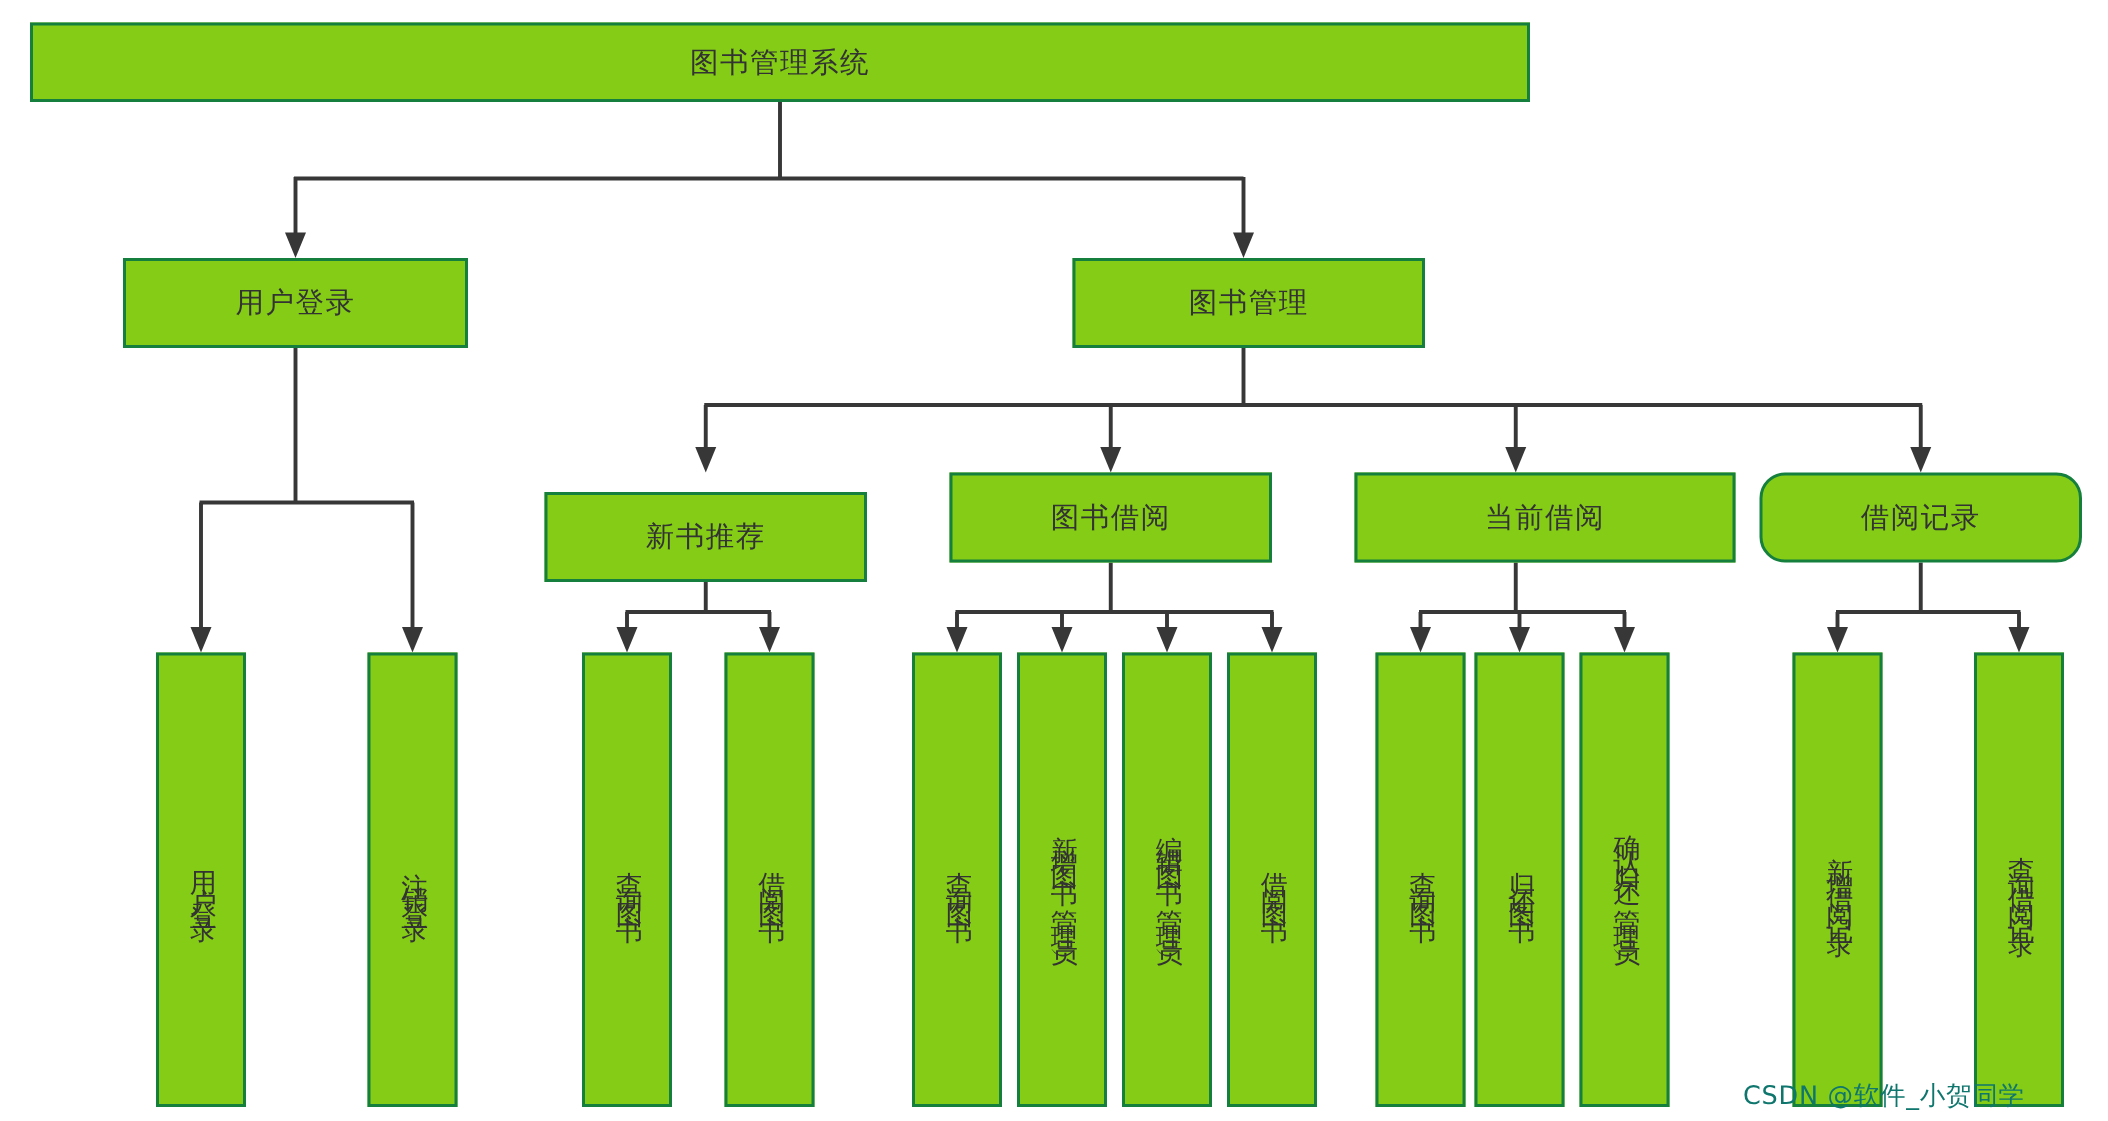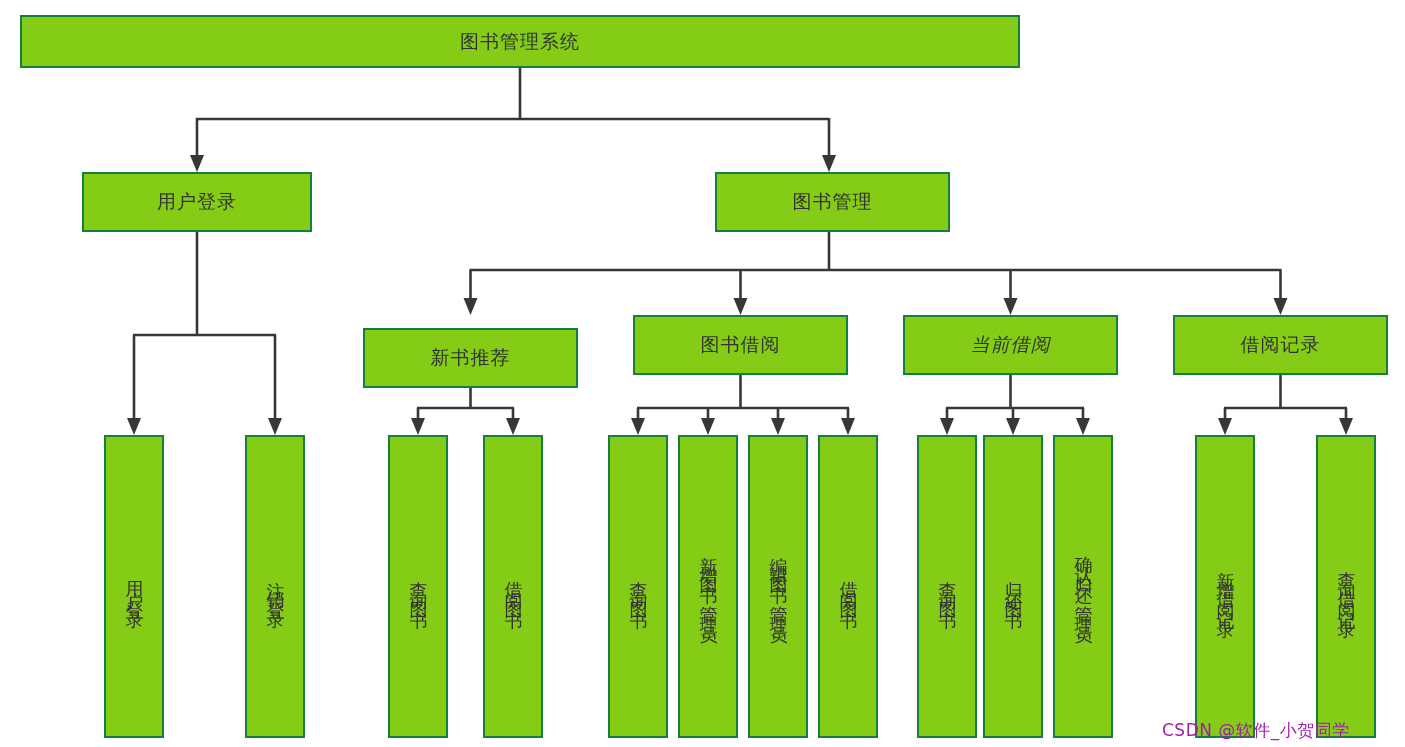--- a/index.html
+++ b/index.html
@@ -13,21 +13,21 @@
     border:2px solid #15803d;display:flex;align-items:center;justify-content:center;
   }
   .hbox{font-size:19px;letter-spacing:1px;white-space:nowrap;}
   .root{left:20px;top:15px;width:1000px;height:53px;}
   .vbox{width:60px;top:435px;height:303px;}
   .vbox .vlabel{
     writing-mode:vertical-rl;text-orientation:mixed;
     font-size:18px;line-height:1.05;letter-spacing:10px;
   }
   .watermark{
-    position:absolute;left:1162px;top:719px;font-size:17px;color:#a21caf;
+    position:absolute;left:1162px;top:719px;font-size:17px;color:#0f766e;
     letter-spacing:0.5px;white-space:nowrap;z-index:5;
   }
 </style>
 </head>
 <body>
 
 <div class="canvas">
 
   <svg class="connectors" viewBox="0 0 1405 747" xmlns="http://www.w3.org/2000/svg">
     <path fill="none" stroke="#373737" stroke-width="2.6" d="M520 68 V120
@@ -96,24 +96,24 @@
   <div class="box hbox" style="left:715px;top:172px;width:235px;height:60px;">
     <span>图书管理</span>
   </div>
 
   <div class="box hbox" style="left:363px;top:315px;width:215px;height:60px;margin-top:13px;">
     <span>新书推荐</span>
   </div>
   <div class="box hbox" style="left:633px;top:315px;width:215px;height:60px;">
     <span>图书借阅</span>
   </div>
-  <div class="box hbox" style="left:903px;top:315px;width:215px;height:60px;font-style:italic;">
+  <div class="box hbox" style="left:903px;top:315px;width:254px;height:60px;">
     <span>当前借阅</span>
   </div>
-  <div class="box hbox" style="left:1173px;top:315px;width:215px;height:60px;">
+  <div class="box hbox" style="left:1173px;top:315px;width:215px;height:60px;border-radius:17px;">
     <span>借阅记录</span>
   </div>
 
   <div class="box vbox" style="left:104px;">
     <span class="vlabel">用户登录</span>
   </div>
   <div class="box vbox" style="left:245px;">
     <span class="vlabel">注销登录</span>
   </div>
 

